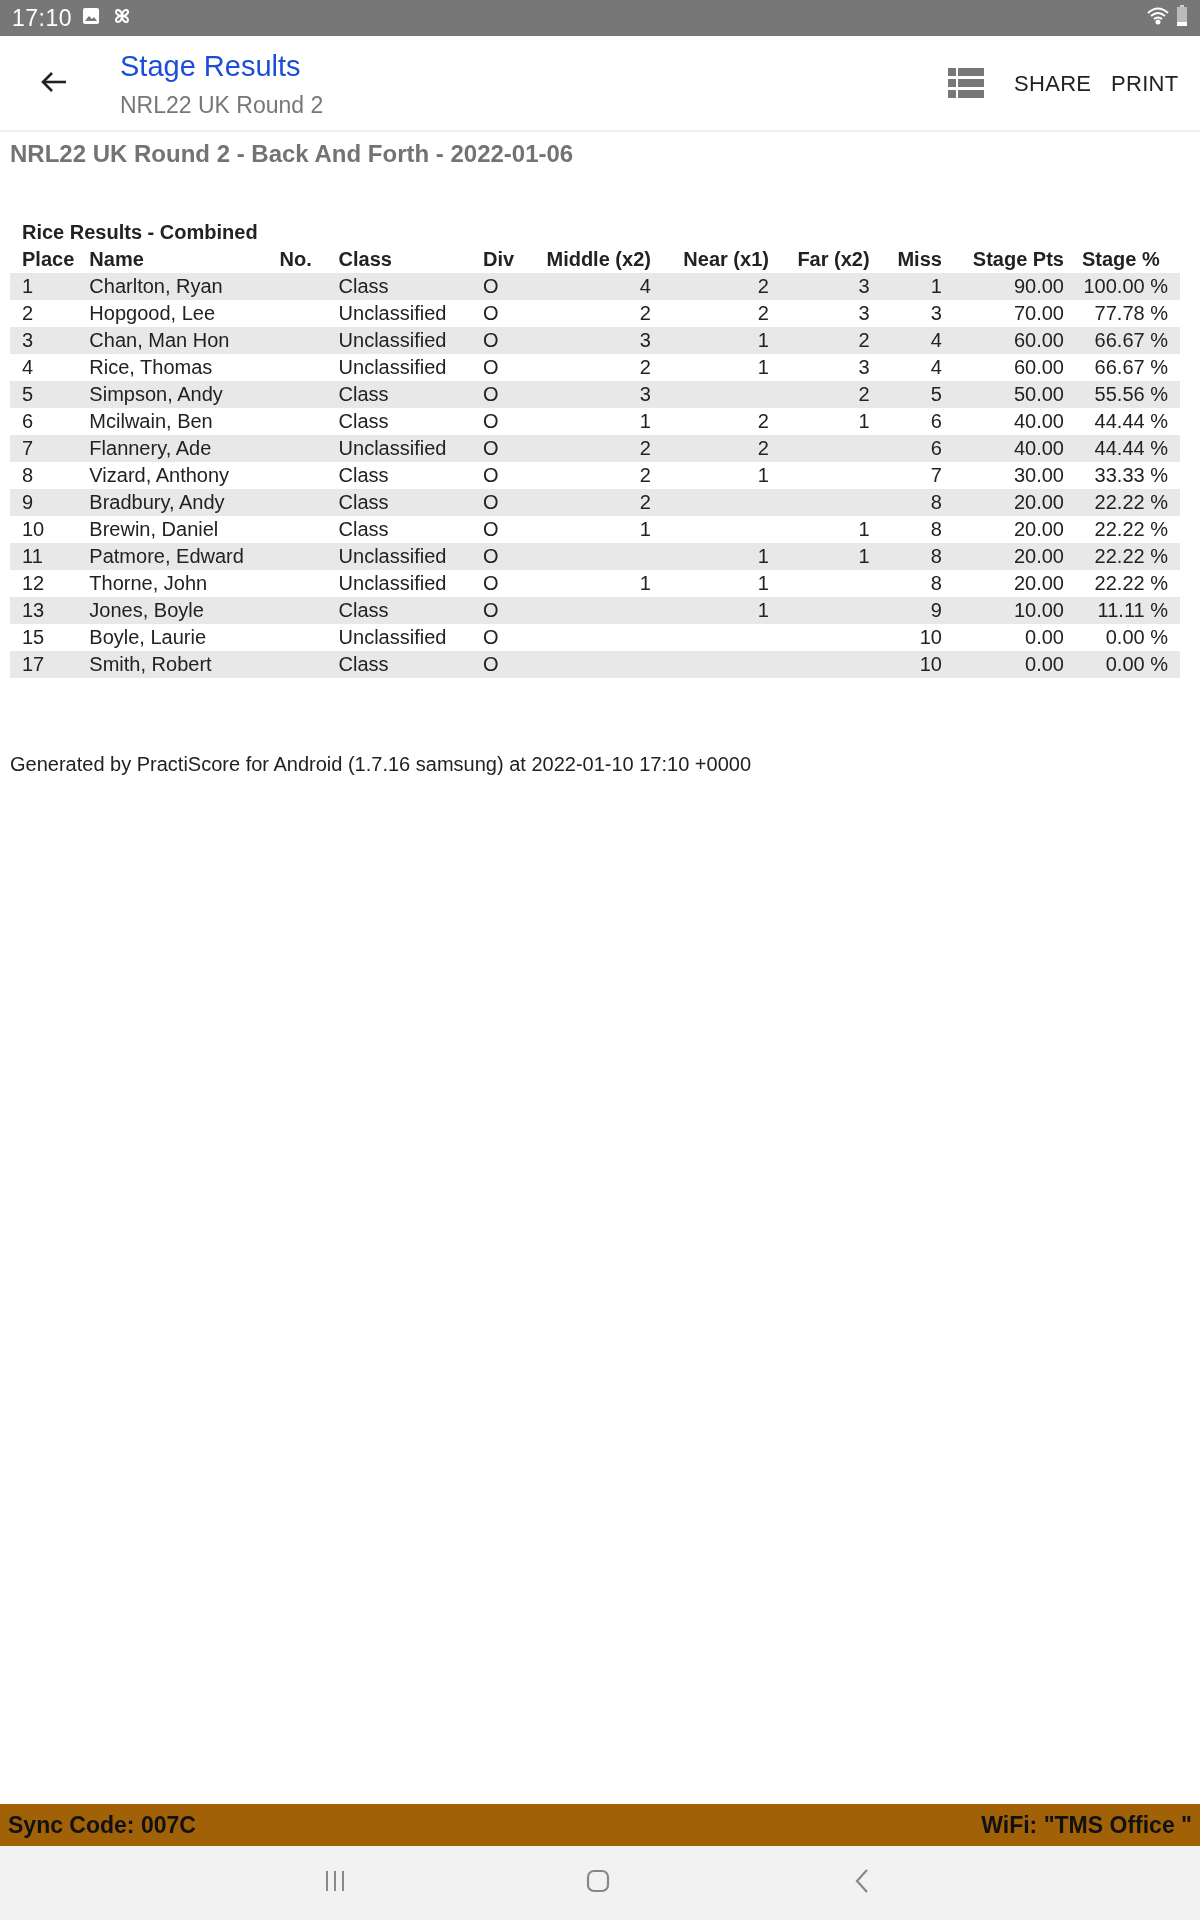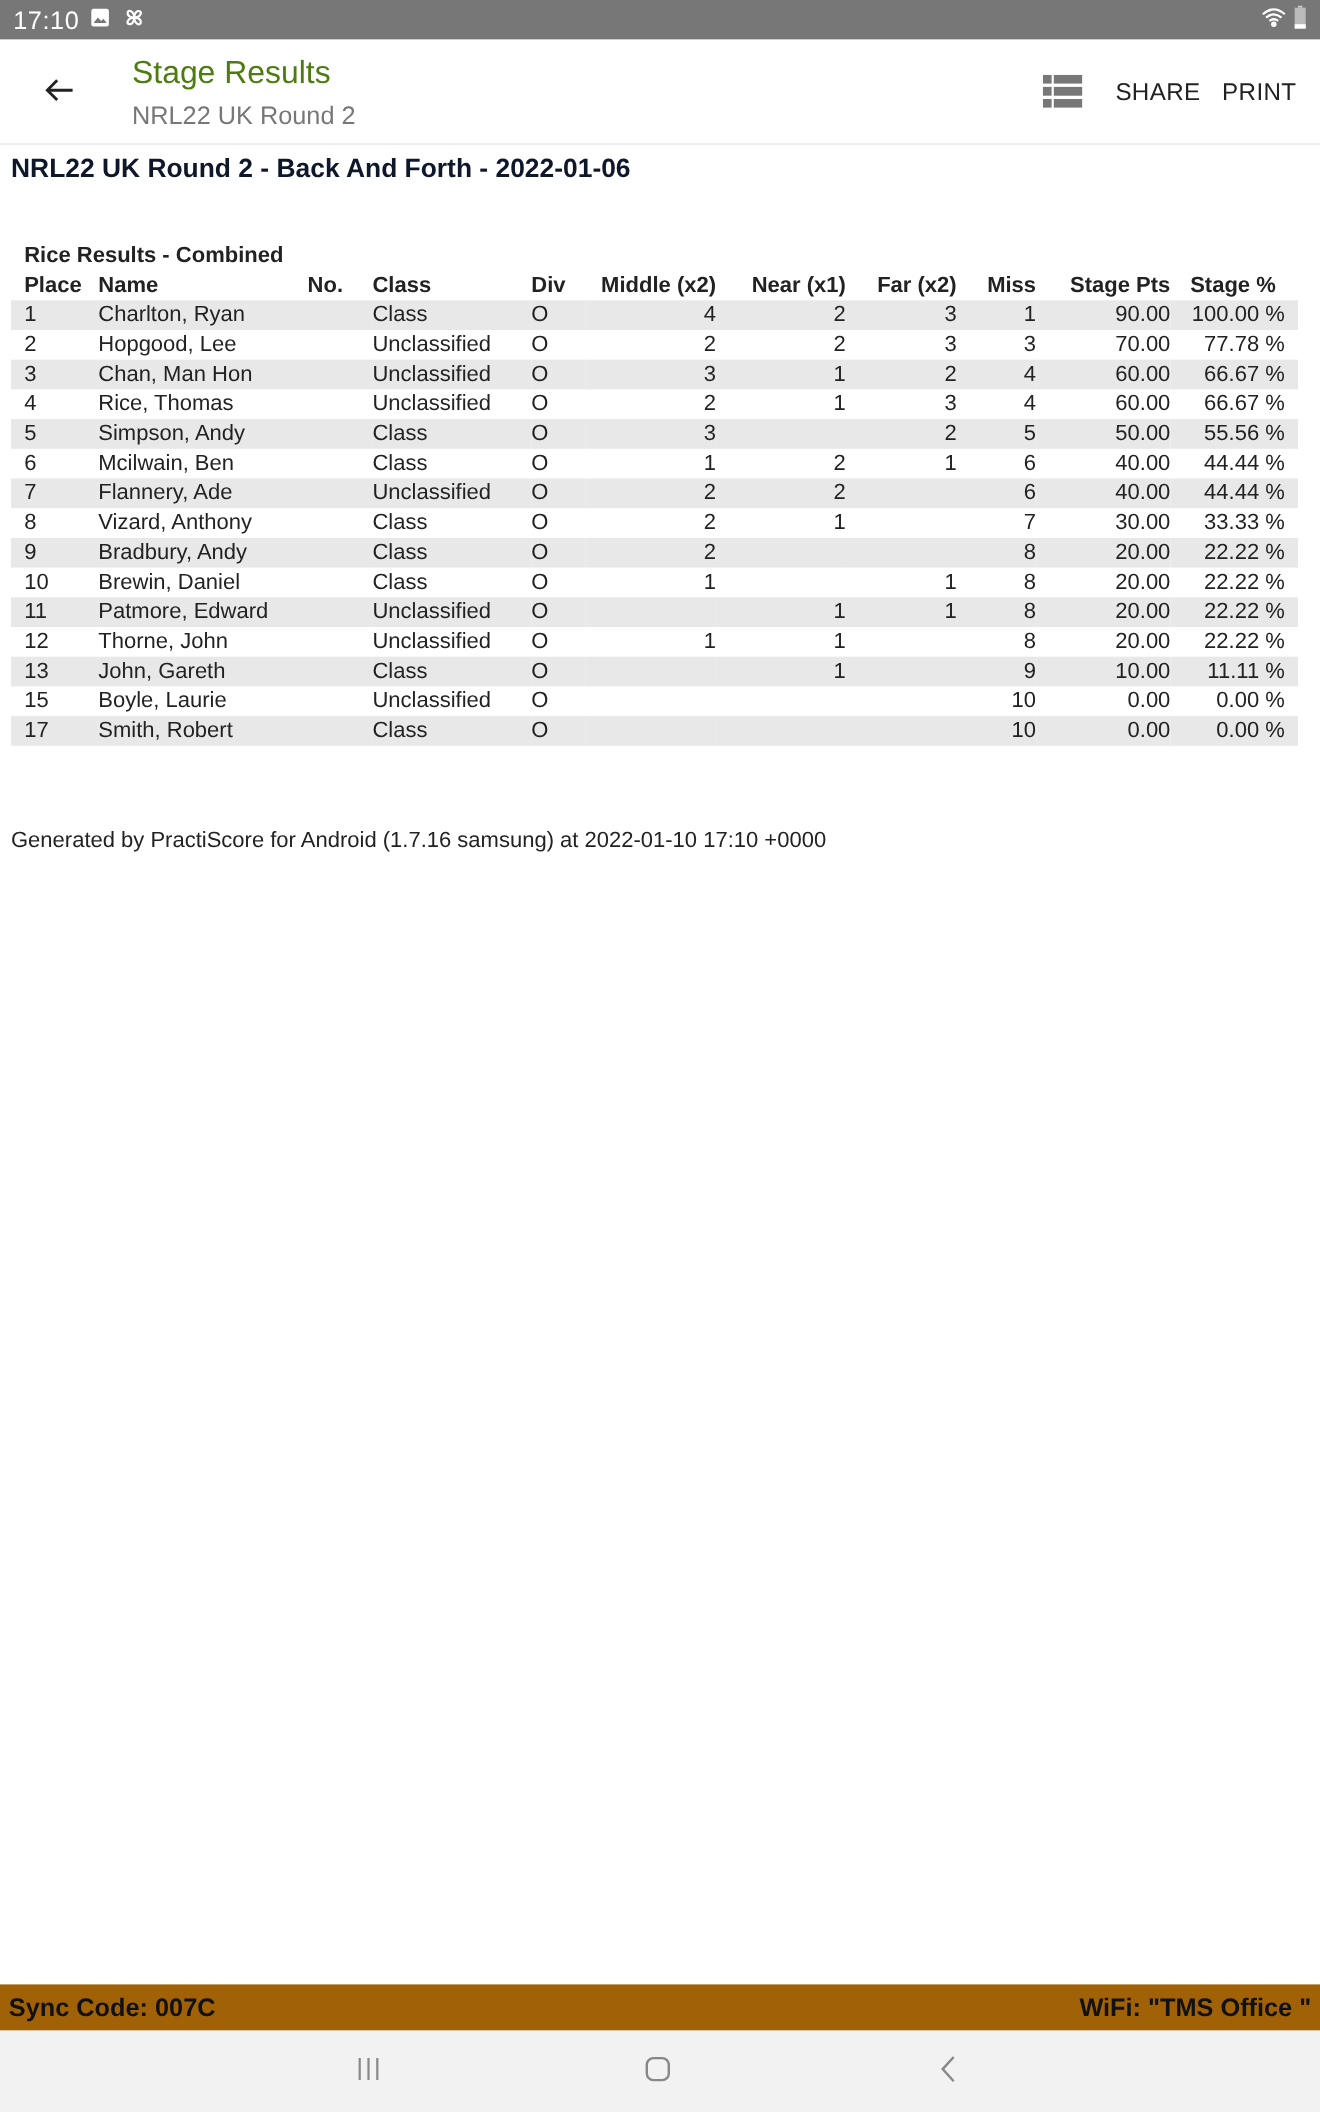--- a/index.html
+++ b/index.html
@@ -6,26 +6,26 @@
   html, body { width: 1200px; height: 1920px; overflow: hidden; background: #fff; }
   body { position: relative; font-family: "Liberation Sans", "DejaVu Sans", sans-serif; color: #1a1a1a; }
 
   .status-bar { position: absolute; top: 0; left: 0; width: 1200px; height: 36px; background: #777777; color: #ffffff; display: flex; align-items: center; padding: 0 12px; }
   .status-time { font-size: 23px; letter-spacing: 0.5px; }
   .status-icons-left { display: flex; align-items: center; margin-left: 10px; gap: 10px; }
   .status-icons-right { margin-left: auto; display: flex; align-items: center; gap: 6px; }
 
   .app-bar { position: absolute; top: 36px; left: 0; width: 1200px; height: 96px; background: #fff; border-bottom: 2px solid #eeeeee; }
   .back-btn { position: absolute; left: 30px; top: 28px; width: 48px; height: 40px; display: flex; align-items: center; justify-content: center; cursor: pointer; }
-  .app-title { position: absolute; left: 120px; top: 14px; font-size: 29px; color: #4d7c0f; }
+  .app-title { position: absolute; left: 120px; top: 14px; font-size: 29px; color: #1d4ed8; }
   .app-subtitle { position: absolute; left: 120px; top: 56px; font-size: 23px; color: #777; }
   .list-icon-btn { position: absolute; left: 948px; top: 32px; width: 36px; height: 30px; cursor: pointer; }
   .action-btn { position: absolute; top: 35px; font-size: 22px; color: #222; cursor: pointer; letter-spacing: 0.3px; }
 
-  .doc-title { position: absolute; left: 10px; top: 140px; font-size: 24px; font-weight: bold; color: #0f172a; }
+  .doc-title { position: absolute; left: 10px; top: 140px; font-size: 24px; font-weight: bold; color: #737373; }
 
   .results-table { position: absolute; left: 10px; top: 219px; width: 1170px; border-collapse: collapse; font-size: 20px; color: #222; }
   .results-table caption { text-align: left; font-weight: bold; font-size: 20px; padding-left: 12px; height: 27px; line-height: 27px; caption-side: top; }
   .results-table th { font-weight: bold; text-align: left; height: 27px; line-height: 27px; padding: 0; white-space: nowrap; }
   .results-table td { height: 27px; line-height: 27px; padding: 0; white-space: nowrap; }
   .results-table tbody tr:nth-child(odd) { background: #e8e8e8; }
   .c-place { width: 78px; padding-left: 12px !important; }
   .c-name { width: 187px; }
   .c-no { width: 58px; }
   .c-class { width: 142px; }
@@ -284,21 +284,21 @@
         <td class="c-div">O</td>
         <td class="c-middle num">1</td>
         <td class="c-near num">1</td>
         <td class="c-far num"></td>
         <td class="c-miss num">8</td>
         <td class="c-pts num">20.00</td>
         <td class="c-pct num">22.22 %</td>
       </tr>
       <tr>
         <td class="c-place">13</td>
-        <td class="c-name">John, Gareth</td>
+        <td class="c-name">Jones, Boyle</td>
         <td class="c-no"></td>
         <td class="c-class">Class</td>
         <td class="c-div">O</td>
         <td class="c-middle num"></td>
         <td class="c-near num">1</td>
         <td class="c-far num"></td>
         <td class="c-miss num">9</td>
         <td class="c-pts num">10.00</td>
         <td class="c-pct num">11.11 %</td>
       </tr>

